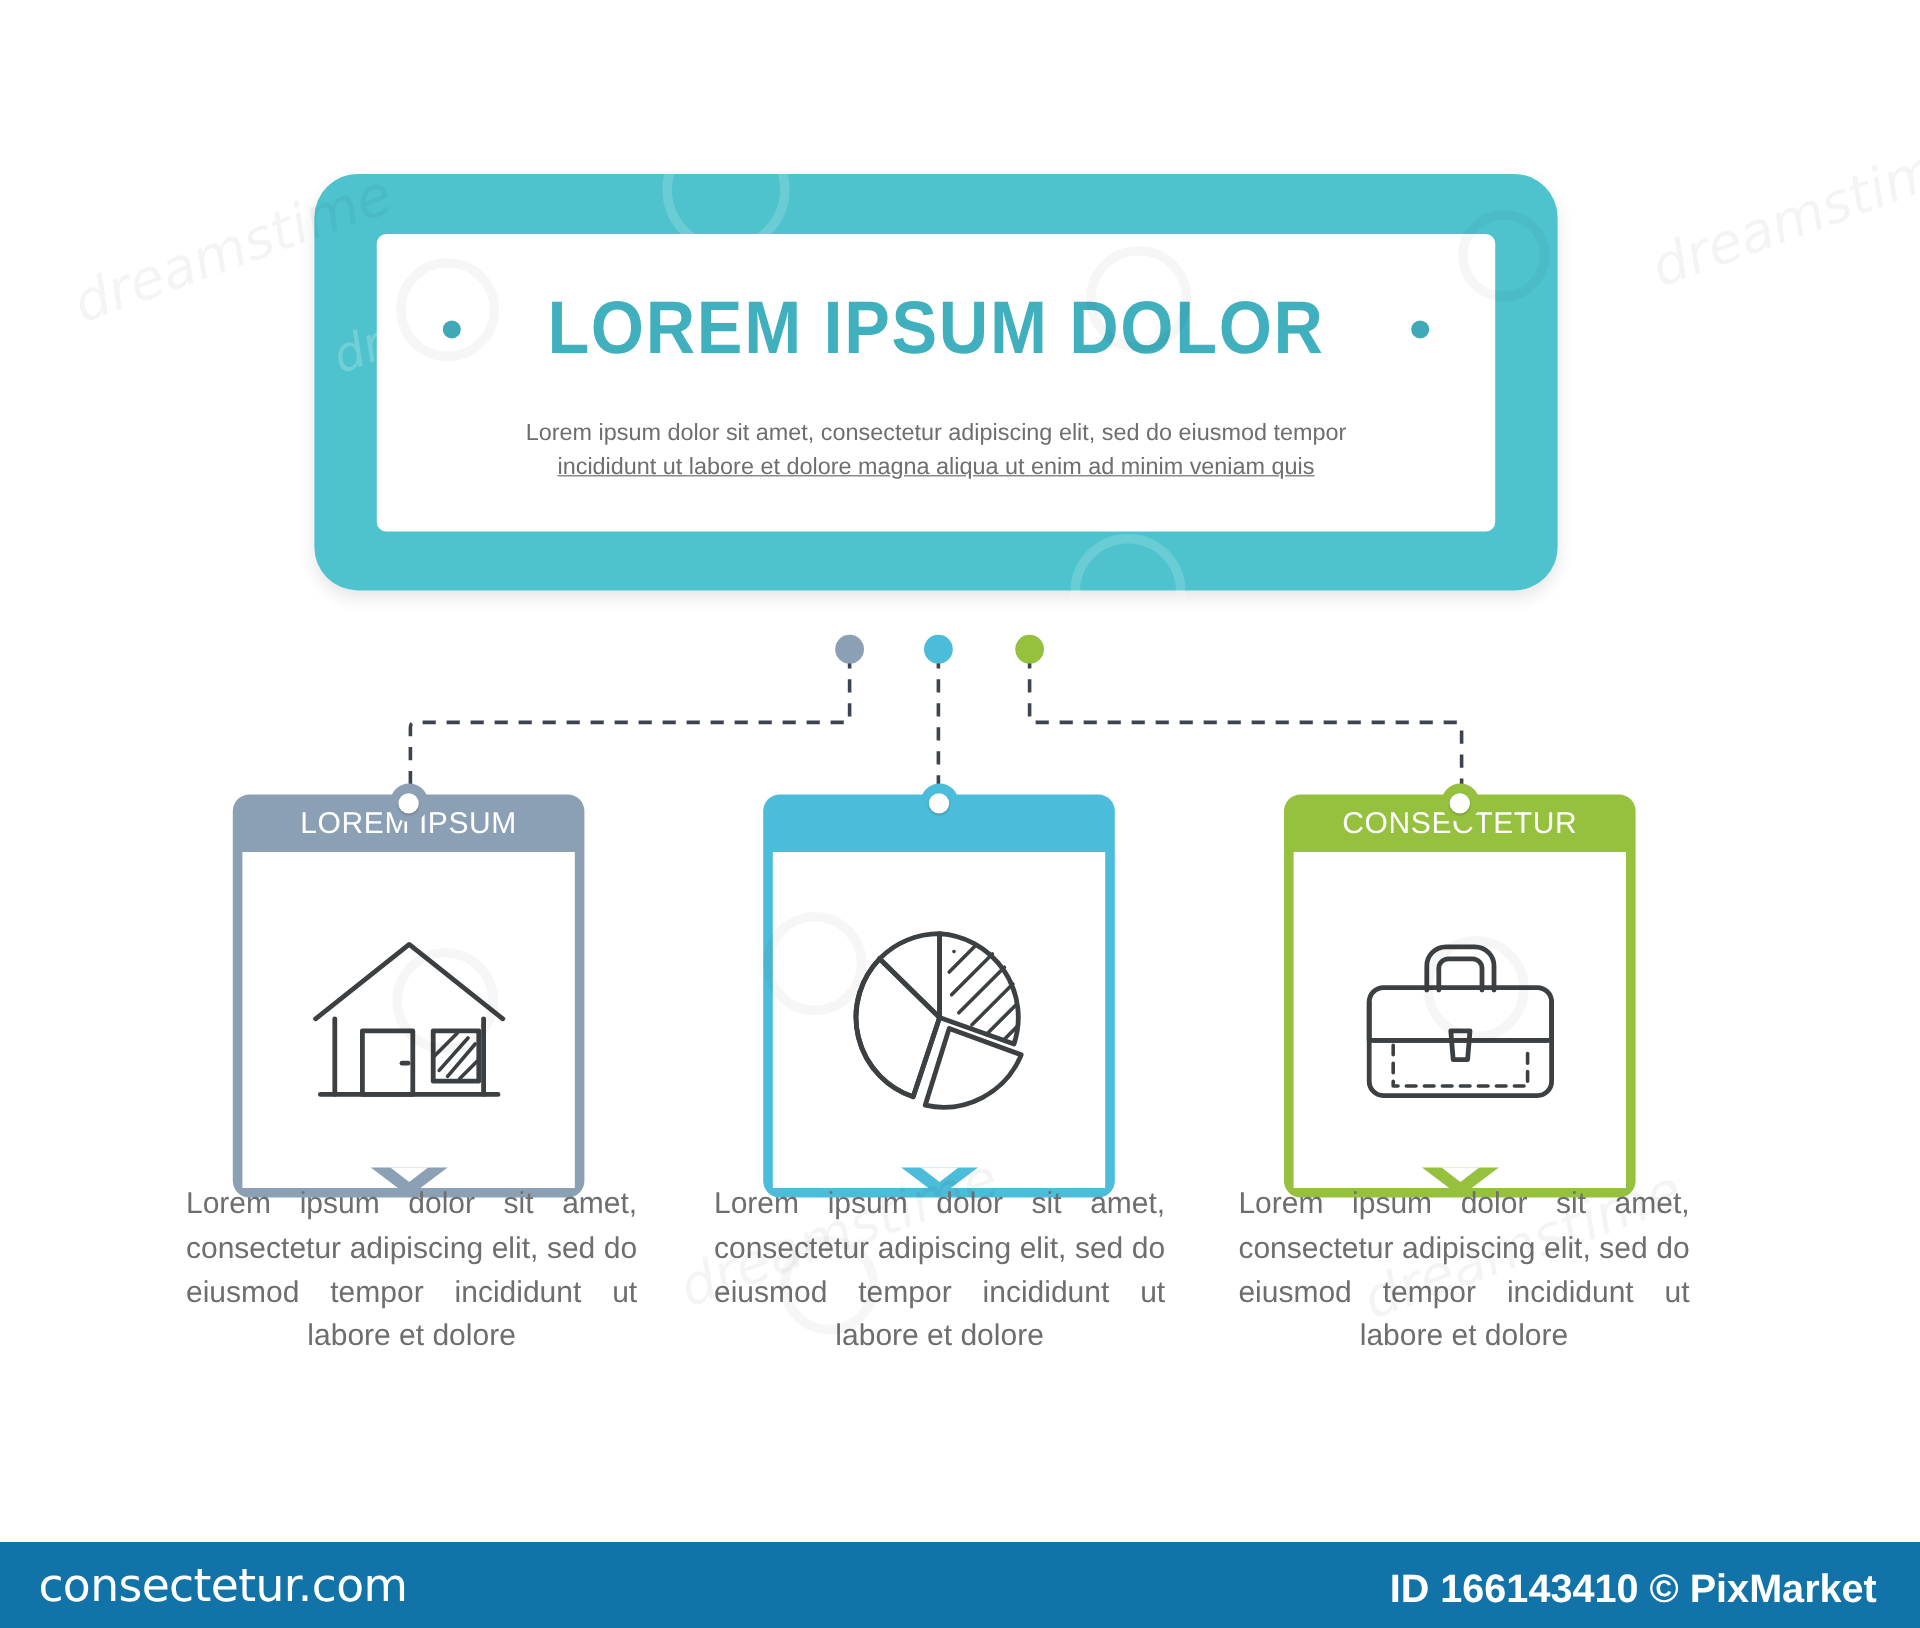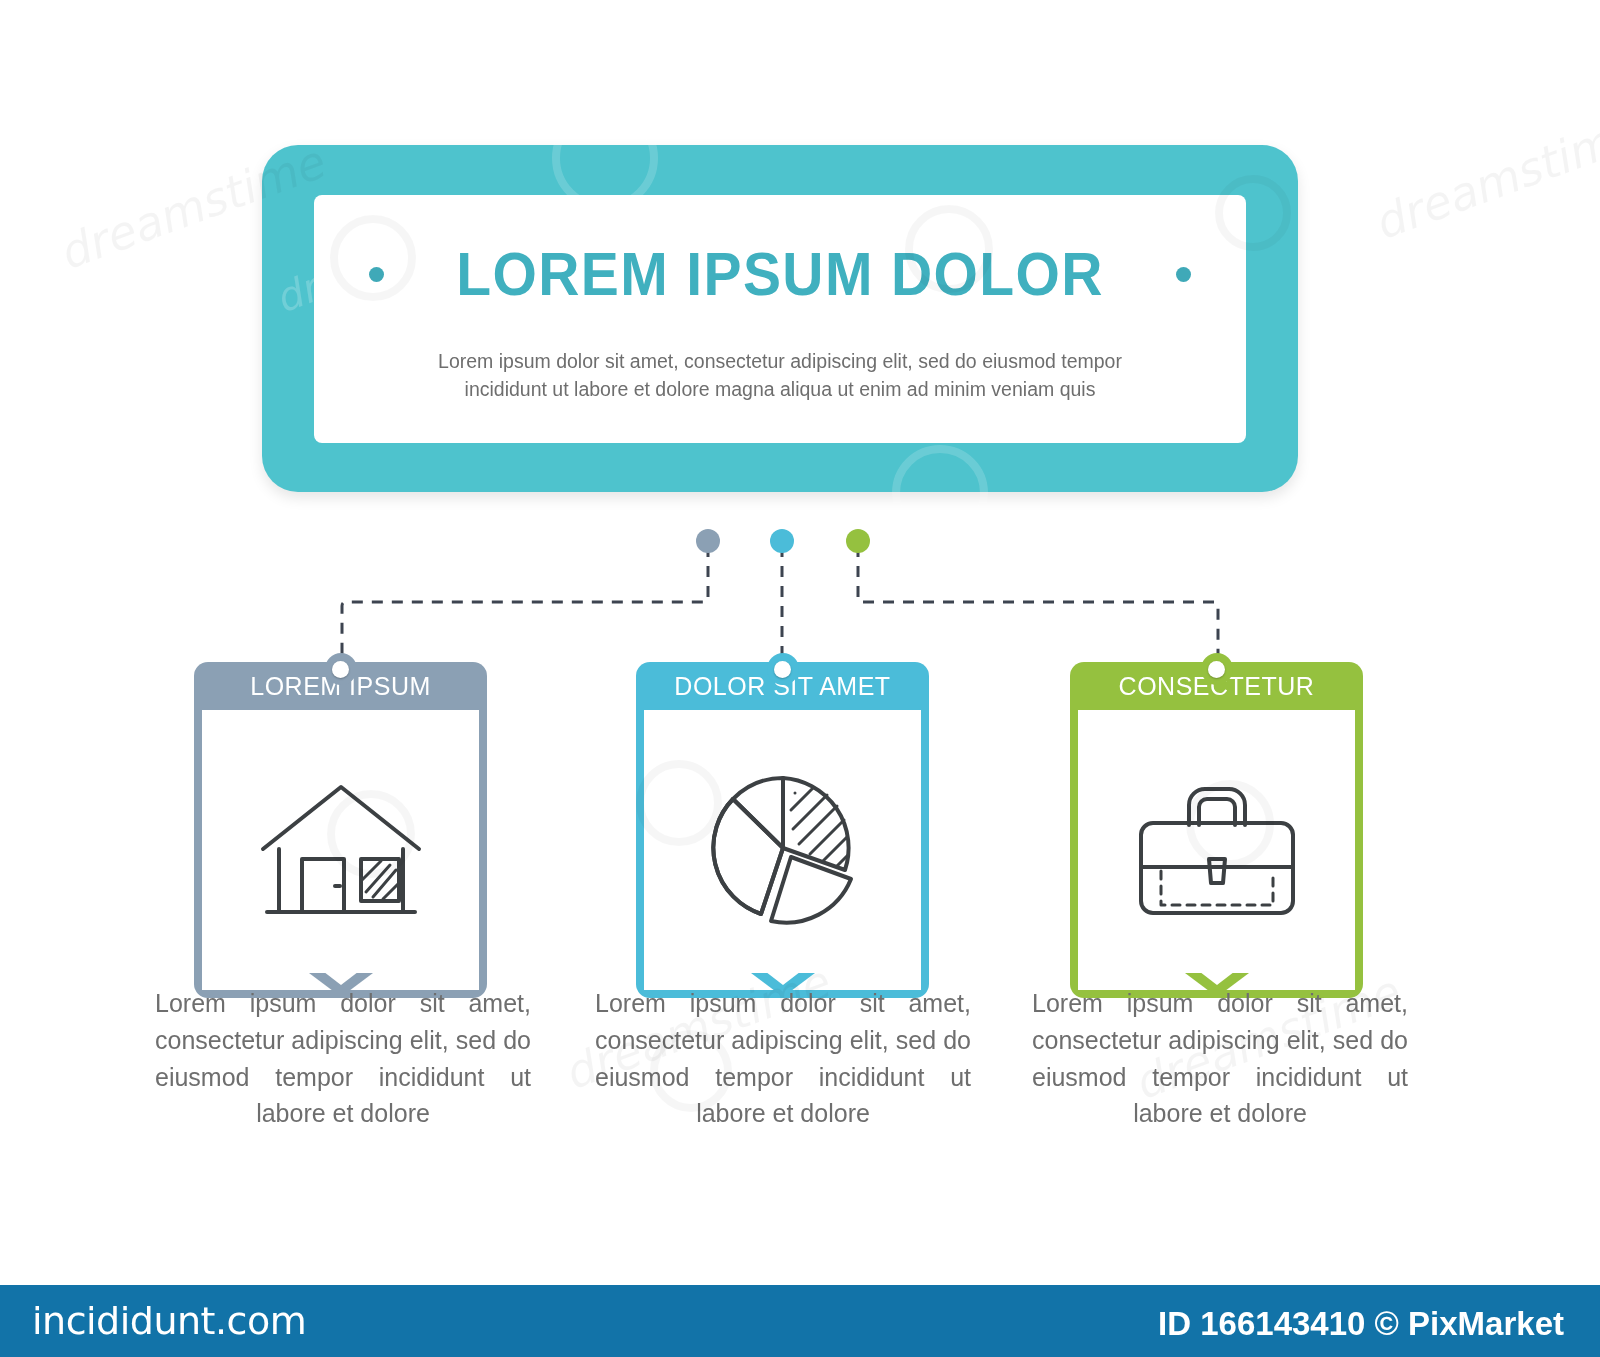--- a/index.html
+++ b/index.html
@@ -69,20 +69,21 @@
     font-size: 19.5px;
     color: #6e6e6e;
     line-height: 1.45;
     text-align: justify;
     text-align-last: center;
     font-weight: 400;
   }
   #header-subtitle .line2 {
     display: block;
     text-align: right;
+    text-decoration: underline;
   }
 
   
   #connectors {
     position: absolute;
     left: 0;
     top: 0;
     width: 1600px;
     height: 1357px;
     pointer-events: none;
@@ -293,21 +294,20 @@
         <path d="M0,0 L32,24 L64,0 L64,-6 L0,-6 Z" fill="#8ba0b4"></path>
         <path d="M6,-8 L32,12 L58,-8 Z" fill="#ffffff"></path>
       </svg>
     </div>
   </div>
 </div>
 
 <div class="card" id="card-1">
   <div class="card-shell">
     <div class="card-peg"></div>
-    <div class="card-header">DOLOR SIT AMET</div>
     <div class="card-body">
       <span class="card-icon">
         <svg width="160" height="158" viewBox="0 0 160 158">
           <g fill="none" stroke="#3c4043" stroke-width="4" stroke-linejoin="round" stroke-linecap="round">
 
             <path d="M80,77 L80,7 A70,70 0 0,1 142,99 L80,77 Z"></path>
             <path d="M80,77 L30,28 A70,70 0 0,0 58,143 L80,77 Z"></path>
             <path d="M80,77 L58,143 A70,70 0 0,1 30,28"></path>
             <path d="M80,77 L80,7 A70,70 0 0,0 30,28 Z"></path>
 
@@ -378,15 +378,15 @@
 <div class="wm" style="left:1370px; top:150px;">dreamstime</div>
 <div class="wm-ring" style="left:330px; top:215px; width:70px; height:70px;"></div>
 <div class="wm-ring" style="left:905px; top:205px; width:72px; height:72px;"></div>
 <div class="wm-ring" style="left:1215px; top:175px; width:60px; height:60px;"></div>
 <div class="wm-ring" style="left:327px; top:790px; width:72px; height:72px;"></div>
 <div class="wm-ring" style="left:636px; top:760px; width:70px; height:70px;"></div>
 <div class="wm-ring" style="left:1186px; top:780px; width:72px; height:72px;"></div>
 <div class="wm-ring" style="left:650px; top:1030px; width:66px; height:66px;"></div>
 
 <div id="footer-bar">
-  <div id="footer-logo">incididunt.com</div>
+  <div id="footer-logo">consectetur.com</div>
   <div id="footer-id">ID 166143410 © PixMarket</div>
 </div>
 
 </body></html>

